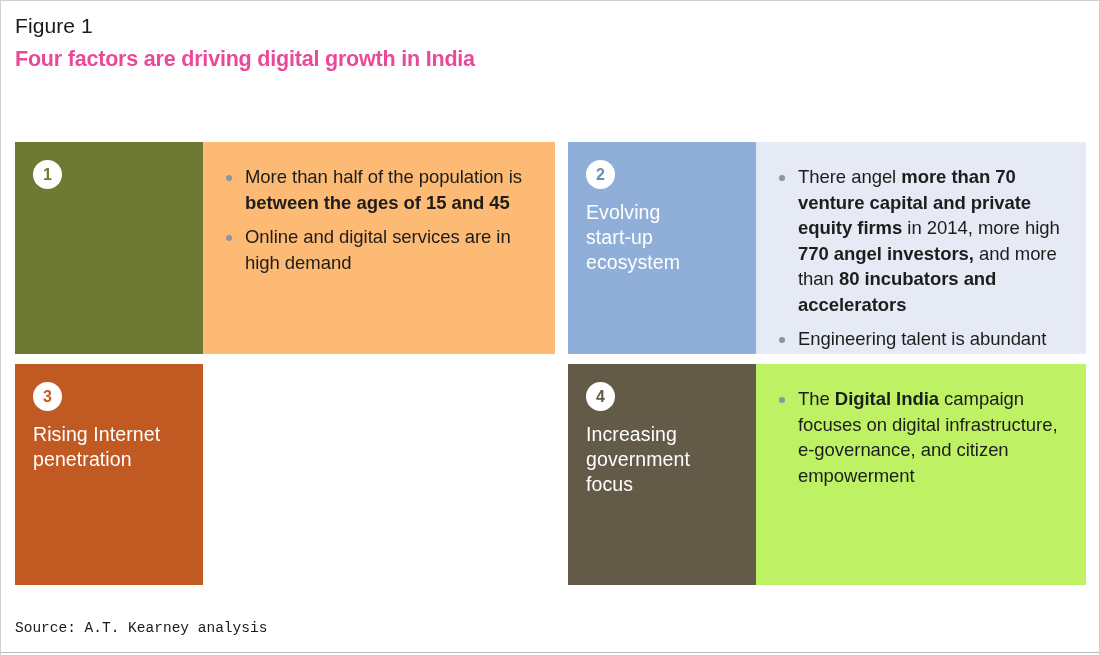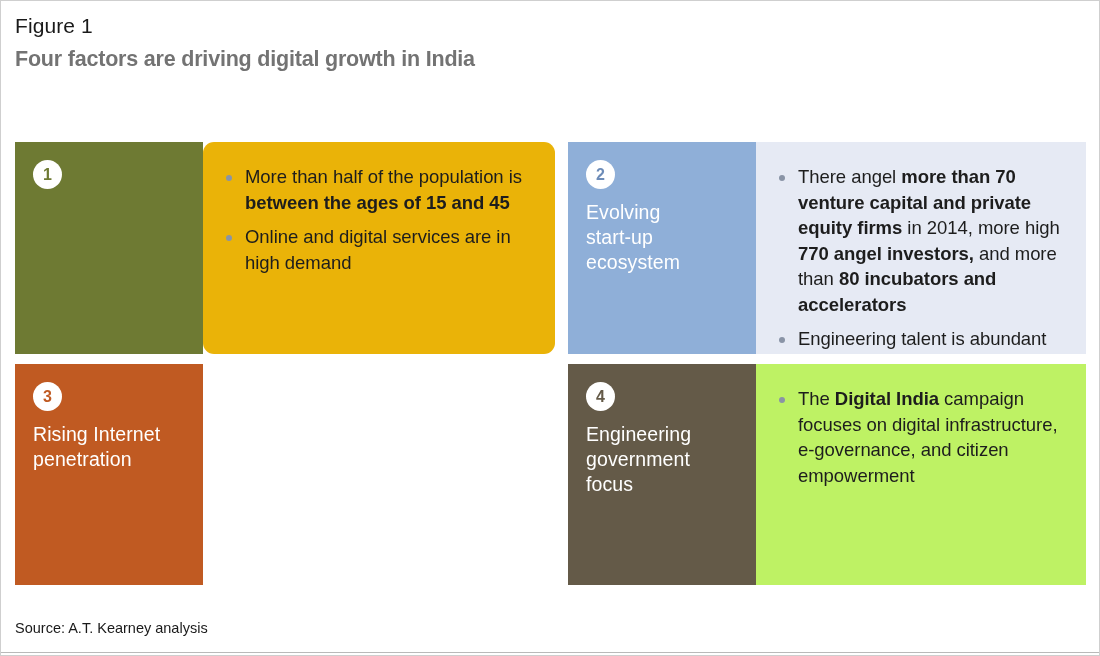--- a/index.html
+++ b/index.html
@@ -36,21 +36,21 @@
     color: #1a1a1a;
     letter-spacing: 0.1px;
   }
   .fig-title {
     position: absolute;
     left: 14px;
     top: 45px;
     font-size: 21.5px;
     line-height: 27px;
     font-weight: 700;
-    color: #737373;
+    color: #ec4899;
     letter-spacing: -0.2px;
   }
 
   
   .grid {
     position: absolute;
     left: 14px;
     top: 141px;
     width: 1071px;
     height: 443px;
@@ -121,21 +121,21 @@
     width: 6px;
     height: 6px;
     border-radius: 50%;
     background: #8a94a6;
   }
   ul.bullets li b { font-weight: 700; }
 
   
   .q1 .quad-head { background: #6e7a33; }
   .q1 .badge { color: #6e7a33; }
-  .q1 .quad-body { background: #eab308; border-radius: 11px; }
+  .q1 .quad-body { background: #fdba74; }
 
   .q2 .quad-head { background: #8fafd8; }
   .q2 .badge { color: #6d8cb8; }
   .q2 .quad-body { background: #e6eaf4; }
 
   .q3 .quad-head { background: #c05a22; }
   .q3 .badge { color: #c05a22; }
   .q3 .quad-body { background: #f7dfcc; }
 
   .q4 .quad-head { background: #645a48; }
@@ -143,20 +143,21 @@
   .q4 .quad-body { background: #bef264; }
 
   
   .source {
     position: absolute;
     left: 14px;
     top: 618px;
     font-size: 14.5px;
     line-height: 18px;
     color: #1a1a1a;
+    font-family: Liberation Mono, monospace;
   }
   .footer-rule {
     position: absolute;
     left: 0;
     top: 651px;
     width: 1098px;
     height: 1px;
     background: #b9b9b9;
   }
 </style>
@@ -201,21 +202,21 @@
       <div class="quad-head">
         <div class="badge">3</div>
         <div class="head-title">Rising Internet
 penetration</div>
       </div>
     </div>
 
     <div class="quad q4 wide">
       <div class="quad-head">
         <div class="badge">4</div>
-        <div class="head-title">Engineering
+        <div class="head-title">Increasing
 government
 focus</div>
       </div>
       <div class="quad-body">
         <ul class="bullets">
             <li><span>The </span><b>Digital India</b><span> campaign focuses on digital infrastructure, e-governance, and citizen empowerment</span></li>
           </ul>
       </div>
     </div>
 

